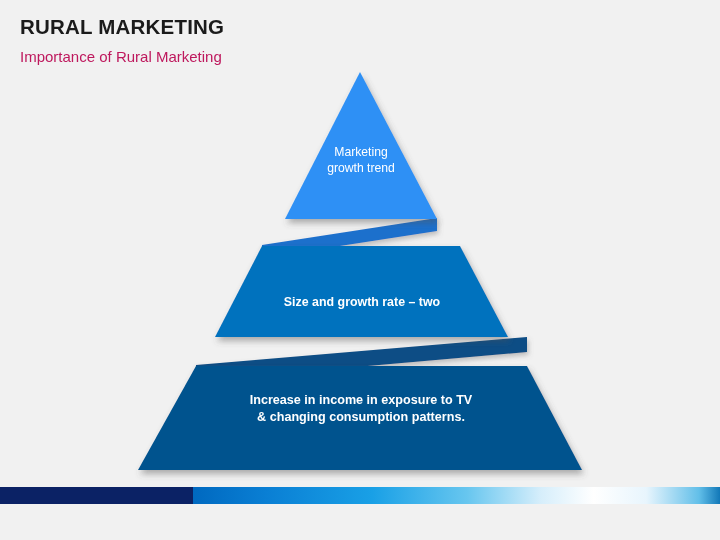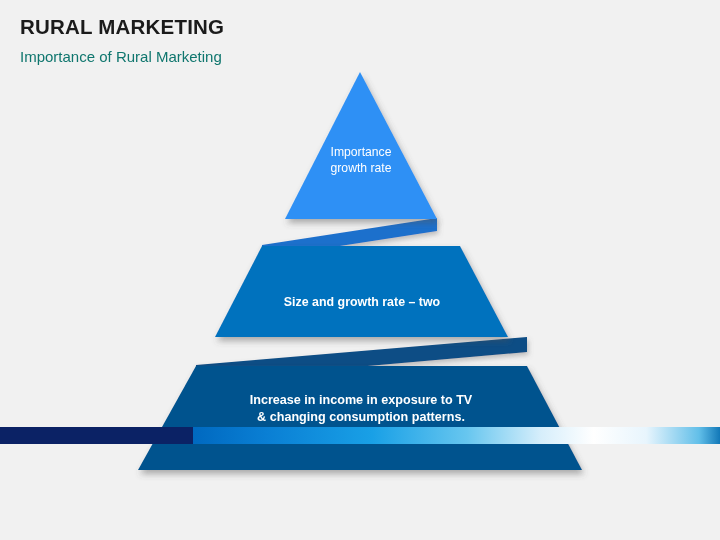--- a/index.html
+++ b/index.html
@@ -12,21 +12,21 @@
     background: #f1f1f1;
     font-family: "Liberation Sans", sans-serif;
     overflow: hidden;
     position: relative;
   }
 
   #slide {
     position: absolute;
     inset: 0;
     width: 720px;
-    height: 444px;
+    height: 504px;
     background: #f1f1f1;
   }
 
   
   #header {
     position: absolute;
     left: 20px;
     top: 14px;
     width: 640px;
   }
@@ -35,21 +35,21 @@
     font-weight: bold;
     color: #1b1b1b;
     letter-spacing: 0.2px;
     line-height: 26px;
     margin: 0;
     white-space: nowrap;
   }
   #subtitle {
     font-size: 15px;
     font-weight: normal;
-    color: #0f766e;
+    color: #be185d;
     line-height: 22px;
     margin: 6px 0 0 0;
     white-space: nowrap;
   }
 
   
   #pyramid {
     position: absolute;
     left: 0;
     top: 0;
@@ -162,22 +162,22 @@
       <g>
         <polygon points="262,246 460,246 508,337 215,337" fill="#0672be" filter="url(#dropshadow)"></polygon>
       </g>
 
       <g>
         <polygon points="360,72 437,219 285,219" fill="#2e90f5" filter="url(#dropshadow)"></polygon>
       </g>
     </svg>
 
     <div class="level-text" id="text-top">
-      <div>Importance</div>
-      <div>growth rate</div>
+      <div>Marketing</div>
+      <div>growth trend</div>
     </div>
 
     <div class="level-text" id="text-middle">
       <div>Size and growth rate – two</div>
     </div>
 
     <div class="level-text" id="text-bottom">
       <div>Increase in income in exposure to TV</div>
       <div>&amp; changing consumption patterns.</div>
     </div>

